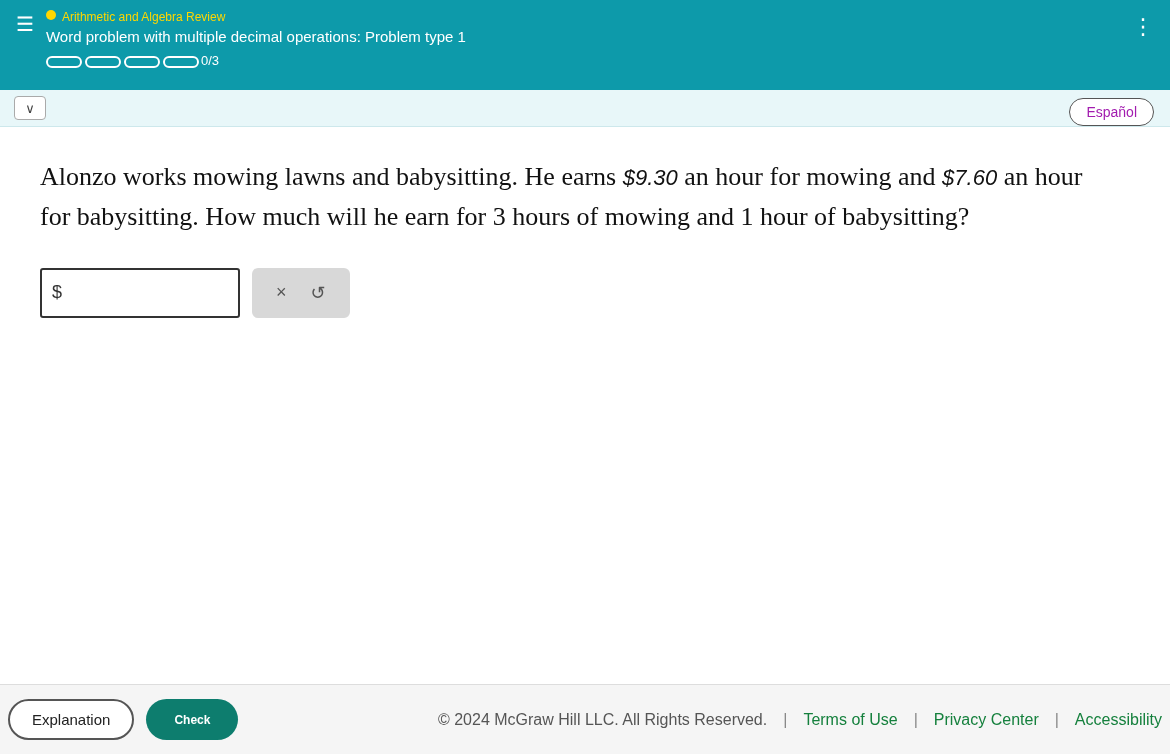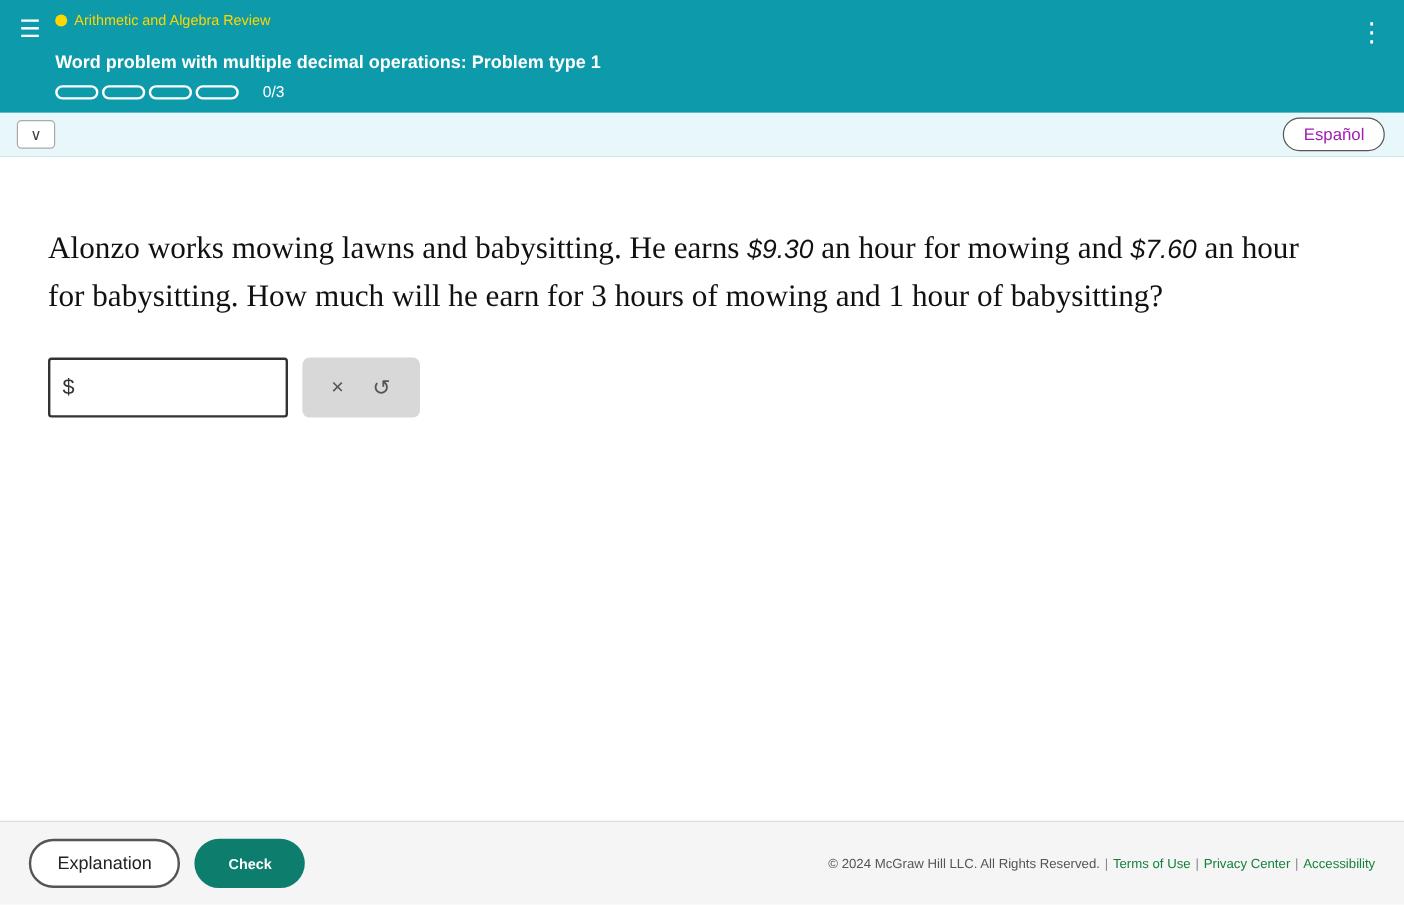--- a/index.html
+++ b/index.html
@@ -27,41 +27,41 @@
     }
     .header-text {
       display: flex;
       flex-direction: column;
     }
     .header-subtitle {
       color: #ffd700;
       font-size: 12px;
       font-family: Arial, sans-serif;
       display: flex;
-      align-items: center;
+      align-items: flex-start;
       gap: 6px;
     }
     .dot-icon {
       width: 10px;
       height: 10px;
       border-radius: 50%;
       background: #ffd700;
       display: inline-block;
     }
     .header-title {
       color: white;
       font-size: 15px;
       font-family: Arial, sans-serif;
-      font-weight: bold;
-      margin-top: 20px;
+      font-weight: normal;
+      margin-top: 4px;
     }
     .progress-bar-area {
       display: flex;
-      align-items: center;
-      gap: 20px;
+      align-items: flex-end;
+      gap: 2px;
       margin-top: 8px;
     }
     .progress-segments {
       display: flex;
       gap: 3px;
     }
     .seg {
       width: 36px;
       height: 12px;
       border-radius: 6px;
@@ -124,21 +124,20 @@
     .main-content {
       padding: 30px 40px 20px 40px;
       background: white;
     }
     .question-text {
       font-size: 26px;
       line-height: 1.55;
       color: #111;
       font-family: 'Georgia', serif;
       max-width: 1050px;
-      margin-top: 26px;
     }
     .question-text .money {
       font-size: 22px;
       font-family: Arial, sans-serif;
       font-style: italic;
     }
     .question-text .num {
       font-size: 26px;
       font-family: 'Georgia', serif;
     }
@@ -195,21 +194,21 @@
     }
 
     
     .footer {
       position: absolute;
       bottom: 0;
       left: 0;
       right: 0;
       background: #f5f5f5;
       border-top: 1px solid #ddd;
-      padding: 14px 24px;
+      padding: 14px 8px;
       display: flex;
       align-items: center;
       justify-content: space-between;
     }
     .footer-left {
       display: flex;
       gap: 12px;
     }
     .explanation-btn {
       background: white;
@@ -228,25 +227,25 @@
       border-radius: 25px;
       padding: 10px 28px;
       font-family: Arial, sans-serif;
       font-size: 12px;
       cursor: pointer;
       color: white;
       font-weight: bold;
     }
     .footer-right {
       font-family: Arial, sans-serif;
-      font-size: 11px;
+      font-size: 16px;
       color: #555;
       display: flex;
       align-items: center;
-      gap: 4px;
+      gap: 16px;
     }
     .footer-link {
       color: #15803d;
       cursor: pointer;
       text-decoration: none;
     }
     .footer-divider {
       color: #888;
     }
   </style>

